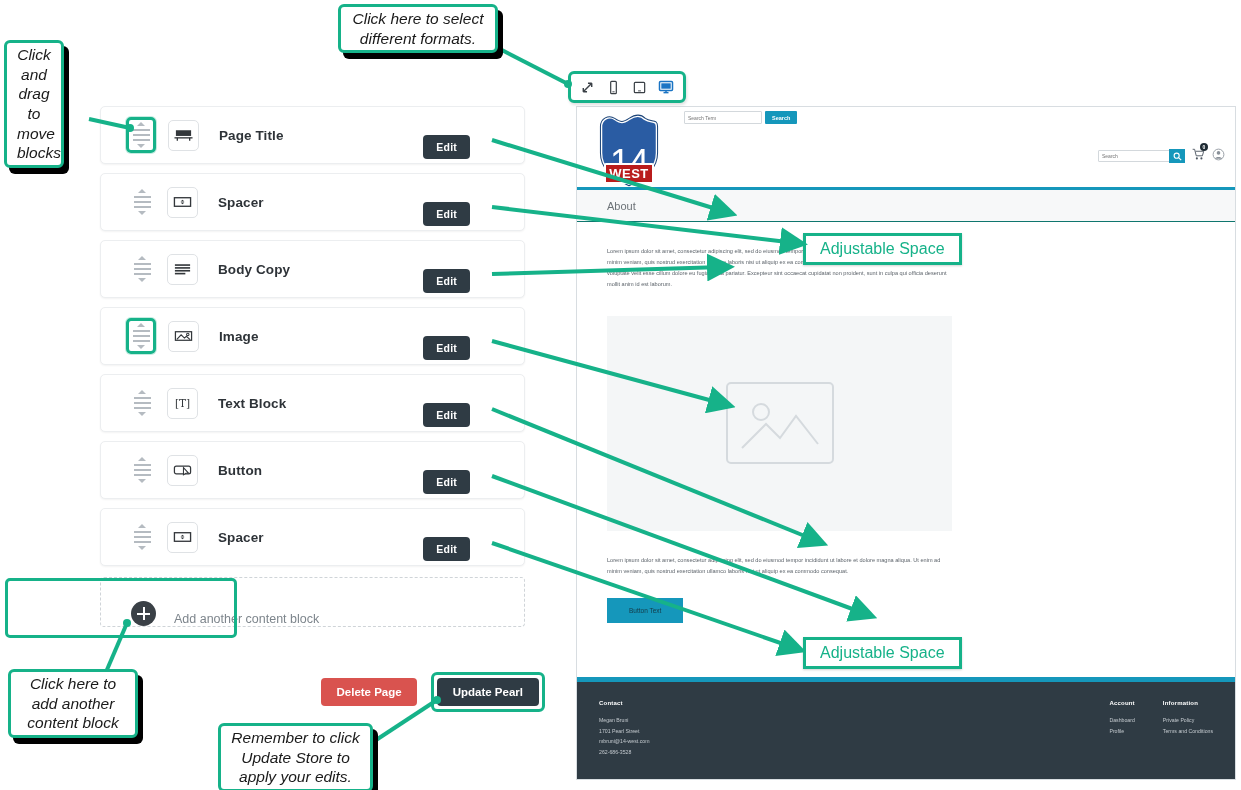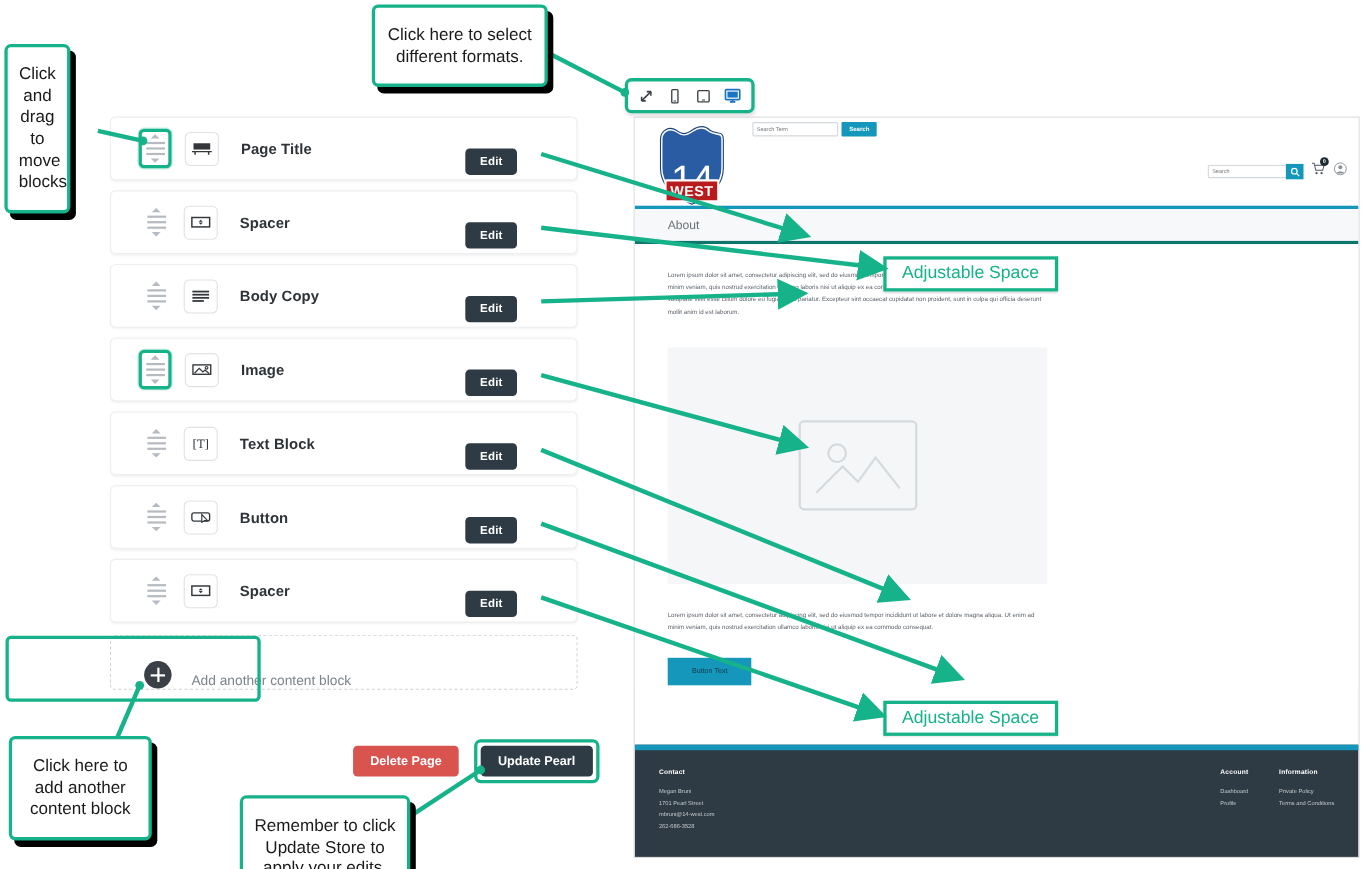--- a/index.html
+++ b/index.html
@@ -295,21 +295,21 @@
     background: #1d2a33; color: #fff;
     font-size: 5px; font-weight: bold;
     border-radius: 50%;
     width: 8px; height: 8px;
     display: flex; align-items: center; justify-content: center;
   }
 
   #preview-breadcrumb-bar {
     height: 32px;
     background: #f7f8f9;
-    border-bottom: 3px solid #0f766e;
+    border-bottom: 1px solid #0f766e;
     display: flex; align-items: center;
     padding-left: 30px;
   }
   #preview-about {
     font-size: 11px;
     color: #6c7277;
   }
   #preview-body {
     position: relative;
     padding: 24px 30px 0 30px;
@@ -386,23 +386,24 @@
   
   .callout {
     position: absolute;
     background: #ffffff;
     border: 3px solid #16b289;
     border-radius: 6px;
     color: #1a1a1a;
     font-size: 15.5px;
     line-height: 1.27;
     text-align: center;
-    padding: 15px 10px;
+    padding: 2px 10px;
     z-index: 70;
     box-shadow: 5px 6px 0 #000000;
+    font-style: italic;
   }
   #callout-drag   { left: 4px;   top: 40px;  width: 60px; }
   #callout-format { left: 338px; top: 4px;   width: 160px; }
   #callout-add    { left: 8px;   top: 669px; width: 130px; }
   #callout-update { left: 218px; top: 723px; width: 155px; }
 </style>
 </head>
 <body>
 
 <div id="stage">

